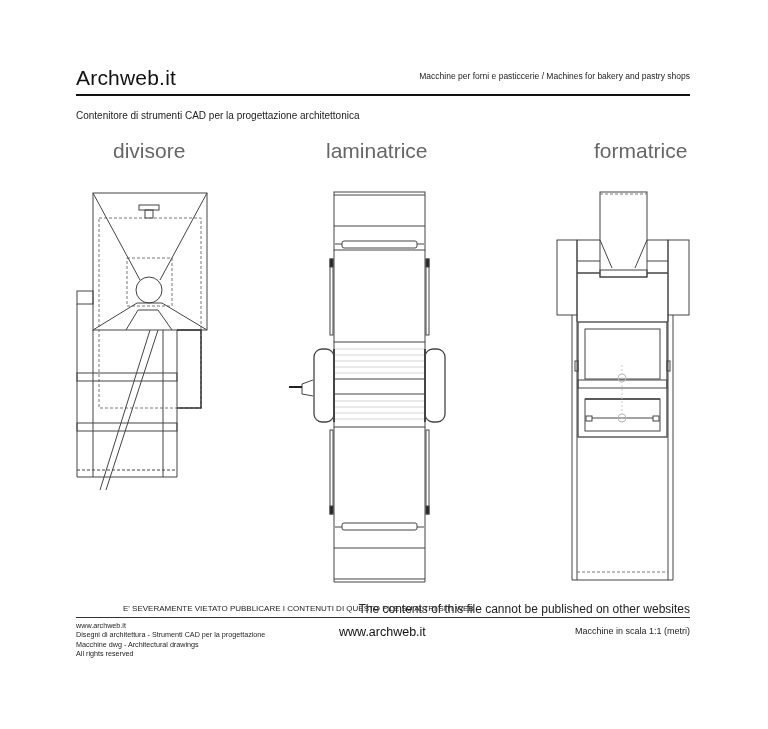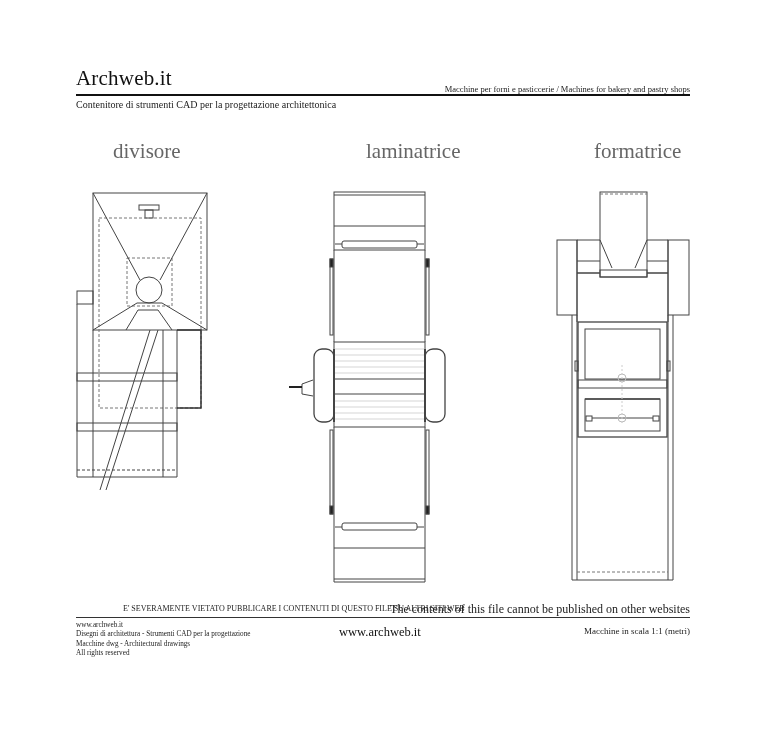--- a/index.html
+++ b/index.html
@@ -1,40 +1,40 @@
 <!DOCTYPE html>
 <html><head>
 <meta charset="utf-8">
 <style>
   html, body { margin:0; padding:0; background:#fff; }
   body { width:768px; height:729px; position:relative; overflow:hidden; font-family:"Liberation Sans", sans-serif; color:#111; }
-  .abs { position:absolute;font-family:Liberation Serif, serif; }
+  .abs { position:absolute; }
   .brand { left:76px; top:66px; font-size:21px; color:#111; letter-spacing:0.2px; }
-  .header-right { right:78px; top:84px; font-size:8.5px; color:#222; }
+  .header-right { right:78px; top:71px; font-size:8.5px; color:#222; }
   .rule-thick { left:76px; top:94px; width:614px; height:2px; background:#111; }
-  .subtitle { left:76px; top:99px; font-size:10px; color:#222; }
+  .subtitle { left:76px; top:110px; font-size:10px; color:#222; }
   .label { font-size:21px; color:#666; top:139px; }
   .warn { left:76px; top:604px; font-size:8px; color:#222;padding-left:47px; }
   .warn-en { right:78px; top:602px; font-size:12px; color:#222; }
   .rule-thin { left:76px; top:617px; width:614px; height:1px; background:#333; }
   .footer-left { left:76px; top:621px; font-size:7.2px; color:#222; line-height:9.3px; }
   .footer-center { left:339px; top:625px; font-size:12.5px; color:#111; }
   .footer-right { right:78px; top:626px; font-size:9px; color:#222; }
   svg { position:absolute; left:0; top:0; }
 </style>
 </head>
 <body>
 
 <div class="abs brand">Archweb.it</div>
 <div class="abs header-right">Macchine per forni e pasticcerie  /  Machines for bakery and pastry shops</div>
 <div class="abs rule-thick"></div>
 <div class="abs subtitle">Contenitore di strumenti CAD per la progettazione architettonica</div>
 
 <div class="abs label" style="left:113px;">divisore</div>
-<div class="abs label" style="left:326px;margin-left:40px;">laminatrice</div>
+<div class="abs label" style="left:326px;">laminatrice</div>
 <div class="abs label" style="left:594px;">formatrice</div>
 
 <svg width="768" height="729" viewBox="0 0 768 729">
 
   <g fill="none" stroke="#444" stroke-width="1">
 
     <rect x="93" y="193" width="114" height="137"></rect>
 
     <rect x="139" y="205" width="20" height="5"></rect>
     <rect x="145" y="210" width="8" height="8"></rect>

